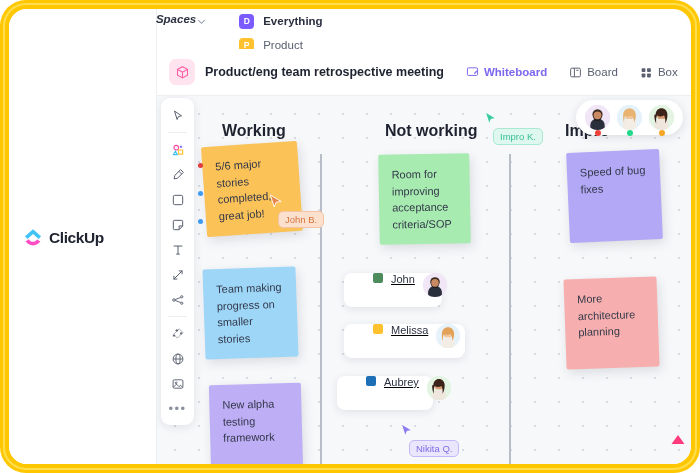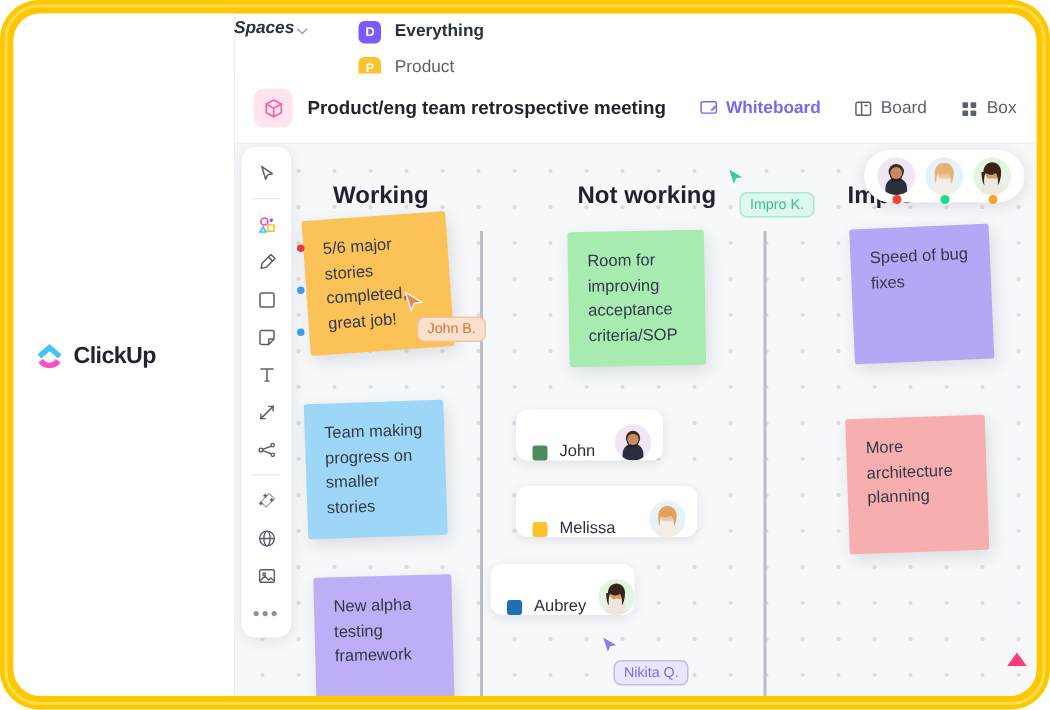--- a/index.html
+++ b/index.html
@@ -188,22 +188,22 @@
     font-size: 11px; line-height: 16.5px;
     color: #33384a;
   }
 
   
   .vote-card {
     position: absolute;
     background: #fff; border-radius: 8px;
     box-shadow: 0 2px 8px rgba(25,30,55,.10);
     height: 34px;
-    display: flex; align-items: flex-end;
-    padding: 0 8px 0 11px; gap: 8px;
+    display: flex; align-items: flex-start;
+    padding: 0 8px 0 29px; gap: 8px; text-decoration: underline;
   }
   .vote-sq { width: 10px; height: 10px; border-radius: 2px; flex: 0 0 10px;}
   .vote-name { font-size: 11px; color: #2b3040; flex: 1 1 auto;}
   .vote-av {
     width: 24px; height: 24px; border-radius: 50%;
     overflow: hidden; flex: 0 0 24px;
   }
 
   
   .cursor { position: absolute; z-index: 9; }
@@ -492,21 +492,21 @@
         <span class="vote-av" style="background:#E4F1F8">
           <svg viewBox="0 0 40 40" width="24" height="24">
             <rect width="40" height="40" fill="#E6F2F9"></rect>
             <circle cx="20" cy="16" r="7.6" fill="#F0C59A"></circle>
             <path d="M20 22c6.4 0 11 4.4 11 10.8V40H9v-7.2C9 26.4 13.6 22 20 22z" fill="#F3EDE6"></path>
             <path d="M9.8 16.5C9.8 9.8 14.4 5.5 20 5.5s10.2 4.3 10.2 11c0 5-1.3 9-2.8 11.5-.4-6.2-1.8-9.8-3.2-11.8-2.6 1.8-8.6 2.4-11.6.8-.6 3-1.1 7-1.4 11-1.3-2.6-1.4-6.6-1.4-11.5z" fill="#E3A259"></path>
           </svg>
         </span>
       </div>
 
-      <div class="vote-card" style="left:170px; top:280px; width:96px">
+      <div class="vote-card" style="left:180px; top:280px; width:96px">
         <span class="vote-sq" style="background:#1D6FB8"></span>
         <span class="vote-name">Aubrey</span>
         <span class="vote-av" style="background:#E3F3E2">
           <svg viewBox="0 0 40 40" width="24" height="24">
             <rect width="40" height="40" fill="#E4F4E3"></rect>
             <circle cx="20" cy="16" r="7.6" fill="#D79C74"></circle>
             <path d="M20 22c6.4 0 11 4.4 11 10.8V40H9v-7.2C9 26.4 13.6 22 20 22z" fill="#EFE6DE"></path>
             <path d="M10.5 15.5C10.5 9.2 14.8 5 20 5s9.5 4.2 9.5 10.5c0 6-1.5 11-3.5 14 .5-6-.5-10.5-2-13-3 2.5-8 2.5-11 0-1.5 2.5-2 7-1.5 13-2-3-3-8-3-14z" fill="#3C2319"></path>
           </svg>
         </span>

